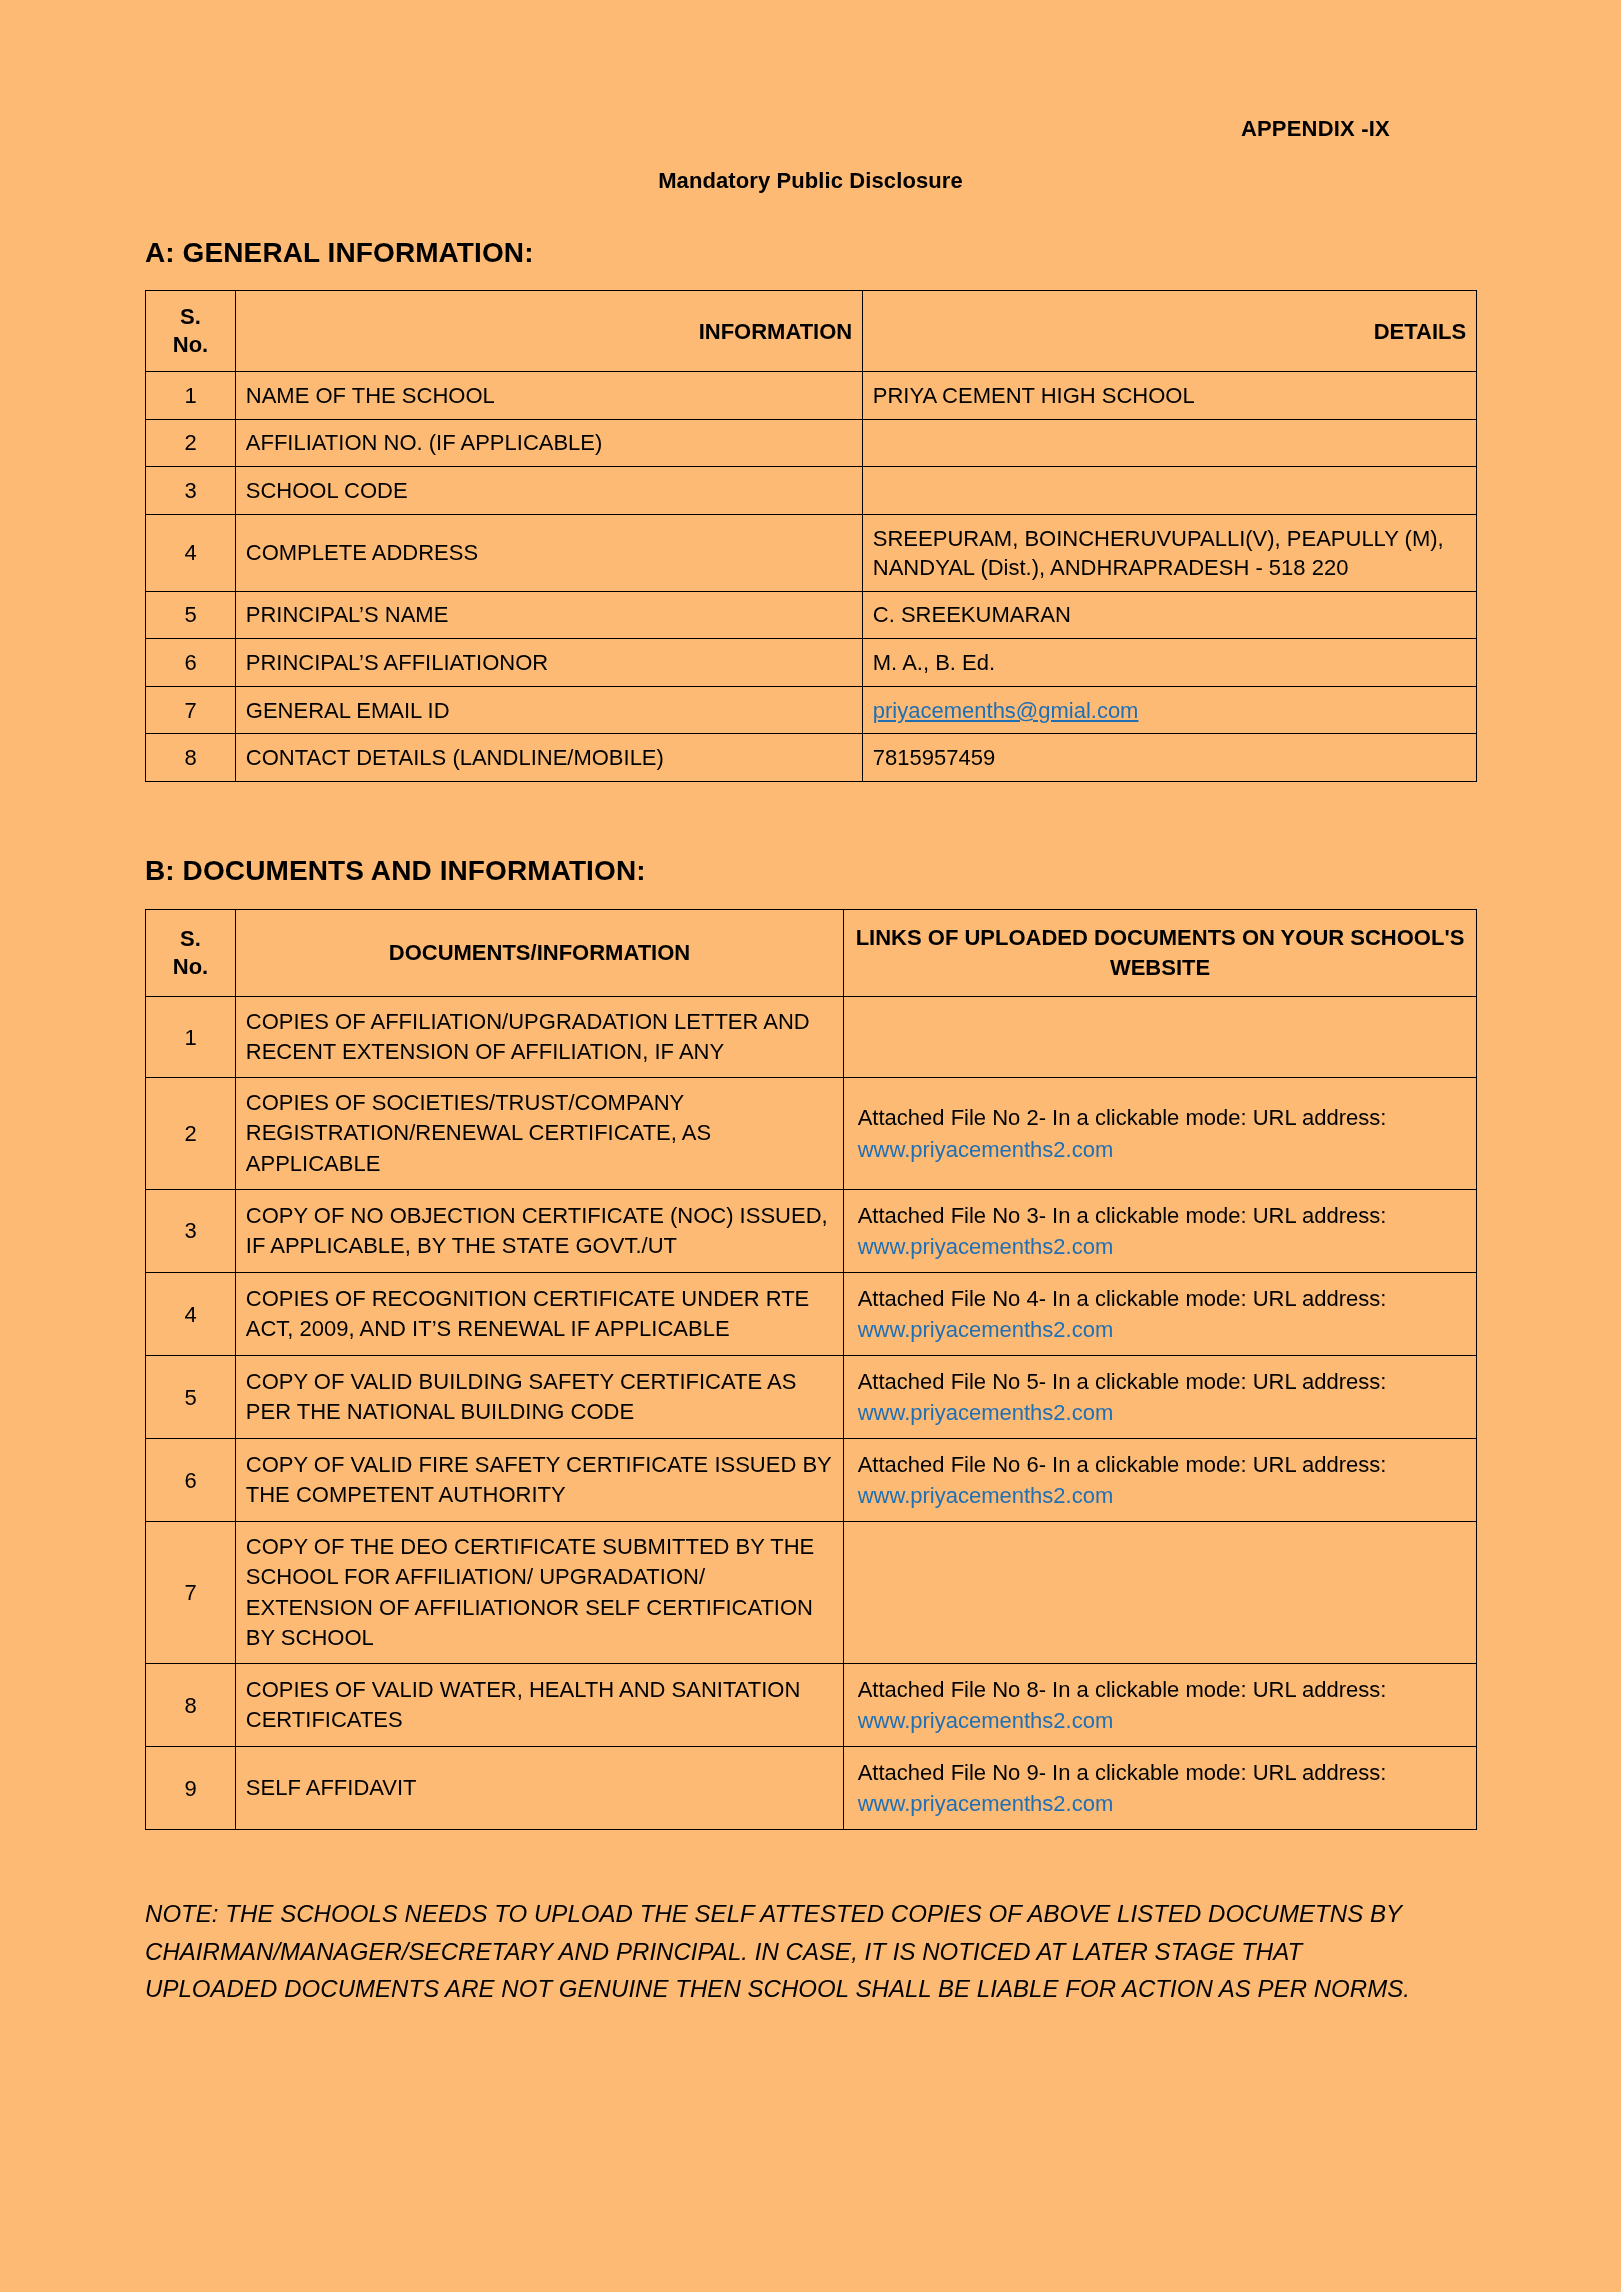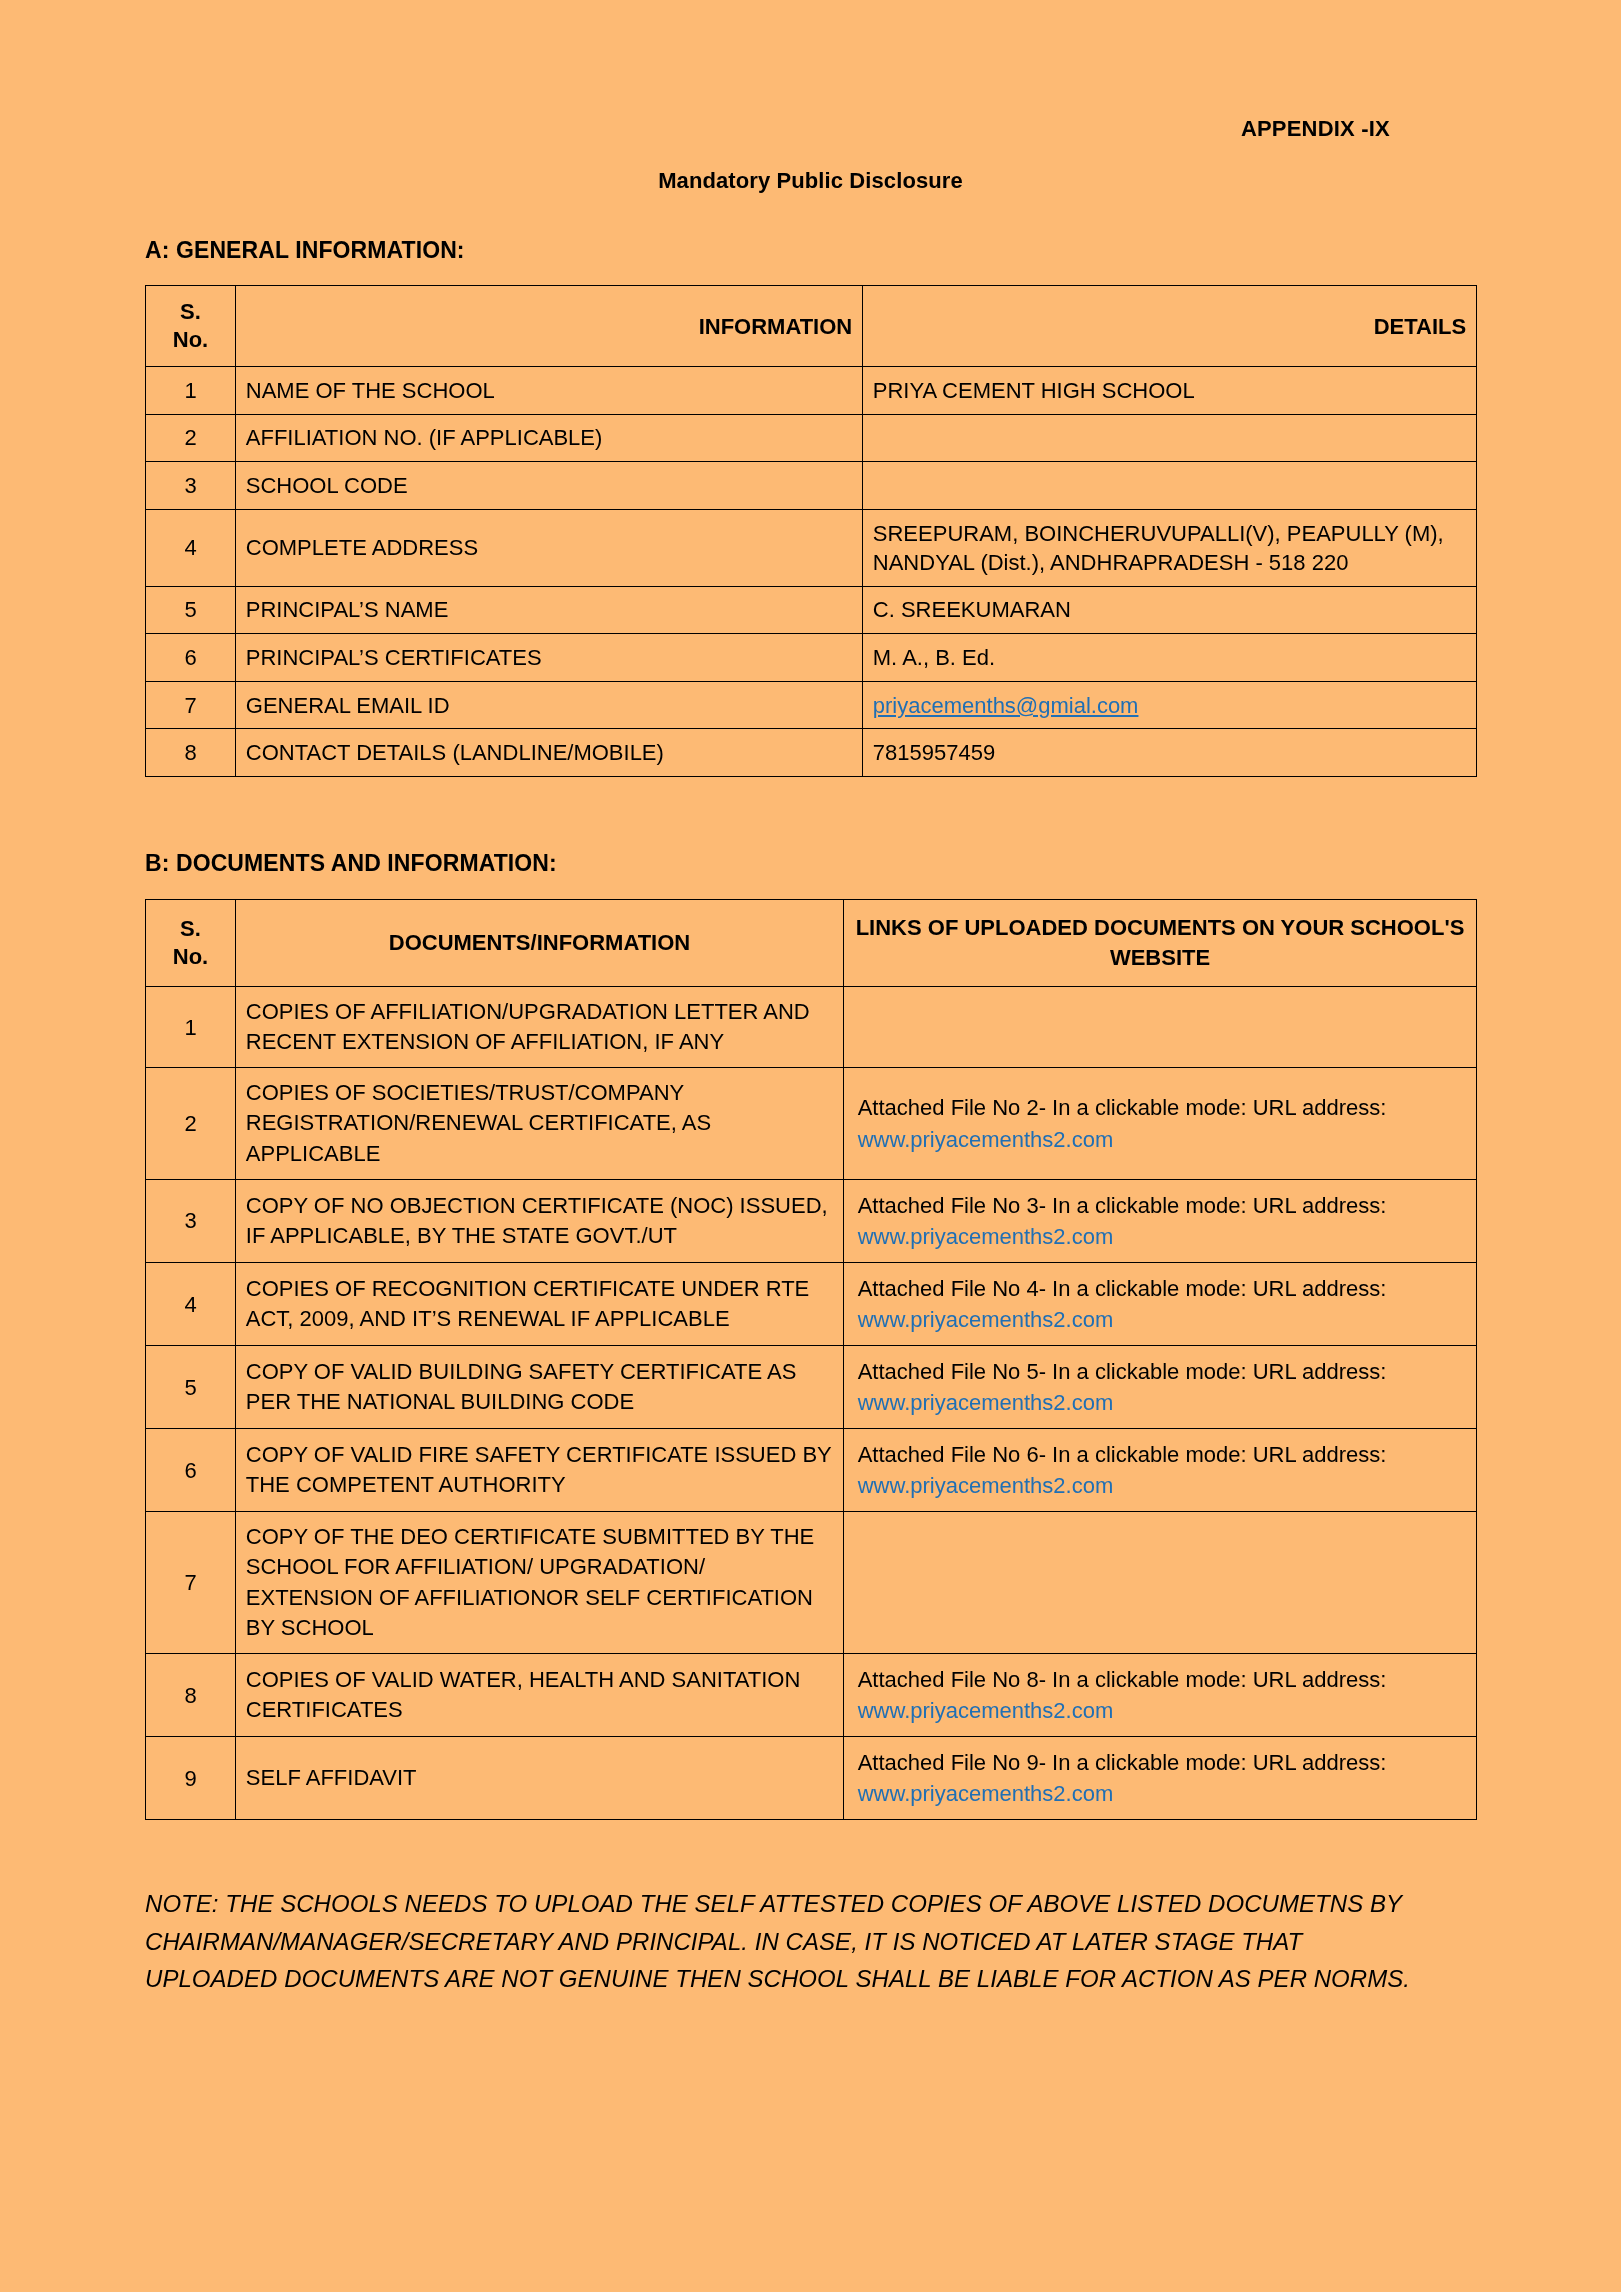--- a/index.html
+++ b/index.html
@@ -31,21 +31,21 @@
     margin: 0 0 25.5px 0;
   }
   .doc-title {
     text-align: center;
     font-size: 22px;
     font-weight: bold;
     margin: 0 0 43px 0;
     letter-spacing: 0.1px;
   }
   .section-heading {
-    font-size: 23px;
+    font-size: 28px;
     font-weight: bold;
     margin: 0 0 21.6px 0;
     letter-spacing: 0.1px;
   }
   .section-heading.b-heading {
     margin-top: 73px;
   }
   table {
     border-collapse: collapse;
     width: 1331px;
@@ -177,21 +177,21 @@
           <td>COMPLETE ADDRESS</td>
           <td>SREEPURAM, BOINCHERUVUPALLI(V), PEAPULLY (M), NANDYAL (Dist.), ANDHRAPRADESH - 518 220</td>
         </tr>
         <tr>
           <td class="sn">5</td>
           <td>PRINCIPAL’S NAME</td>
           <td>C. SREEKUMARAN</td>
         </tr>
         <tr>
           <td class="sn">6</td>
-          <td>PRINCIPAL’S CERTIFICATES</td>
+          <td>PRINCIPAL’S AFFILIATIONOR</td>
           <td>M. A., B. Ed.</td>
         </tr>
         <tr>
           <td class="sn">7</td>
           <td>GENERAL EMAIL ID</td>
           <td><span class="email-link">priyacemenths@gmial.com</span></td>
         </tr>
         <tr>
           <td class="sn">8</td>
           <td>CONTACT DETAILS (LANDLINE/MOBILE)</td>

